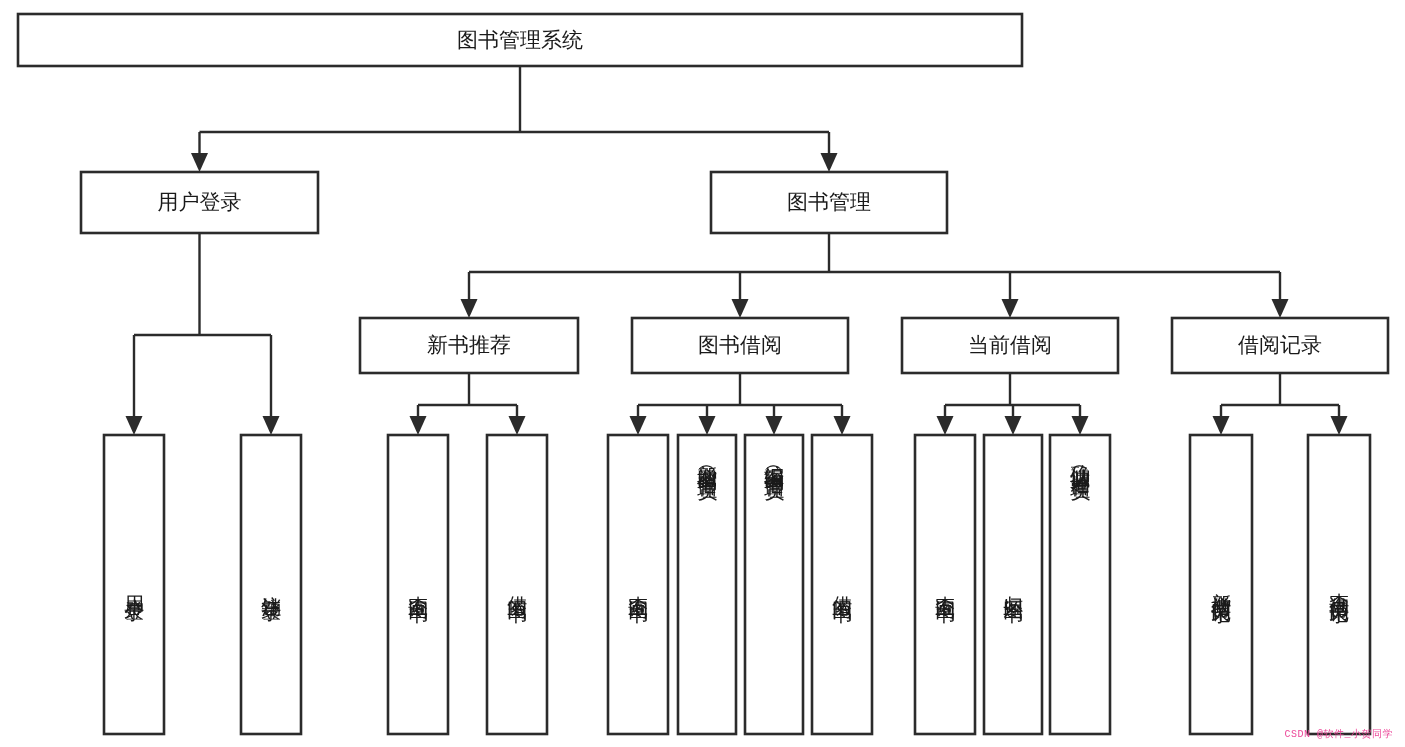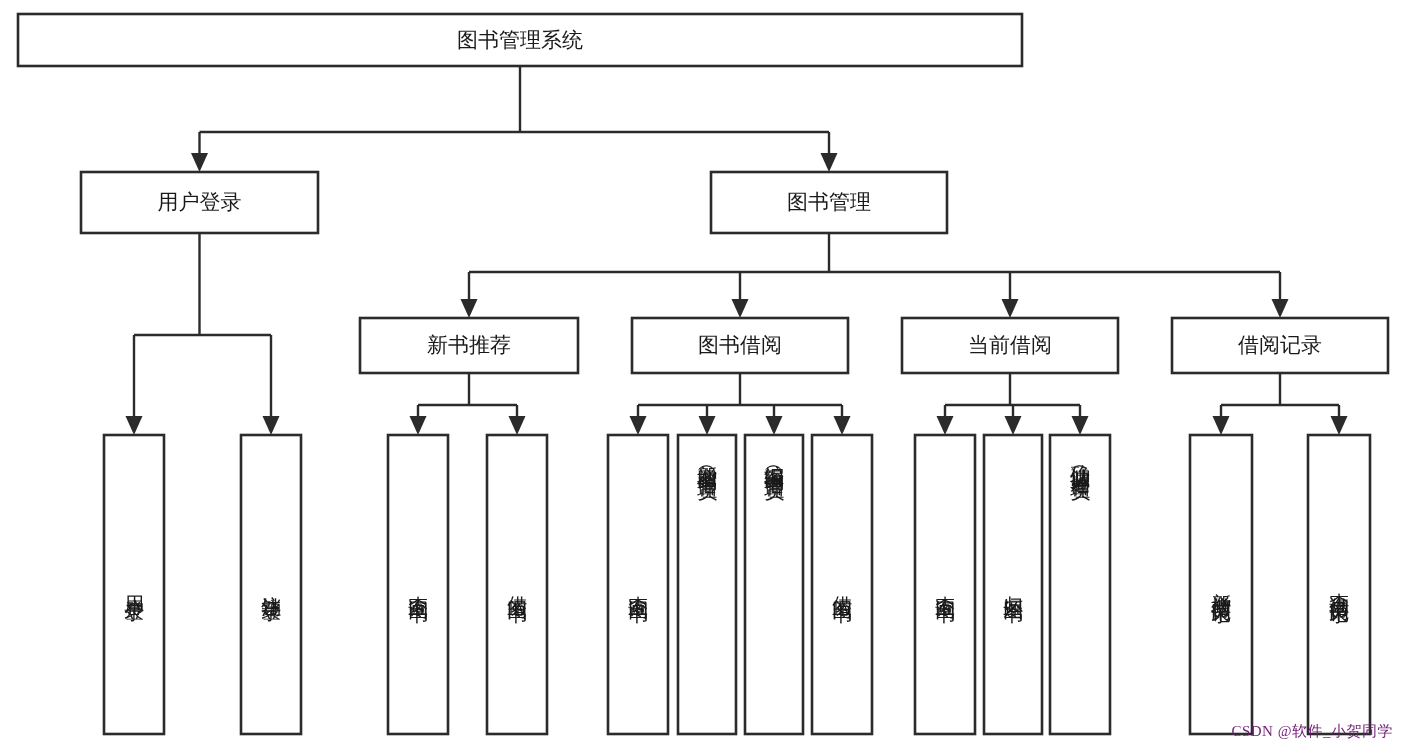--- a/index.html
+++ b/index.html
@@ -65,23 +65,23 @@
     font-size: 20px;
     line-height: 1.08;
     letter-spacing: 2.5px;
     color: #1a1a1a;
     white-space: nowrap;
   }
   .watermark {
     position: absolute;
     right: 12px;
     bottom: 6px;
-    font-family: Liberation Serif, serif;
-    font-size: 15px;
-    color: #701a75;
+    font-family: Liberation Mono, monospace;
+    font-size: 10px;
+    color: #ec4899;
     letter-spacing: 0.5px;
     white-space: nowrap;
   }
 </style>
 </head>
 <body>
 
 <div id="diagram-root">
 
   <svg class="diagram-canvas" id="diagram-svg" viewBox="0 0 1405 747" xmlns="http://www.w3.org/2000/svg">

